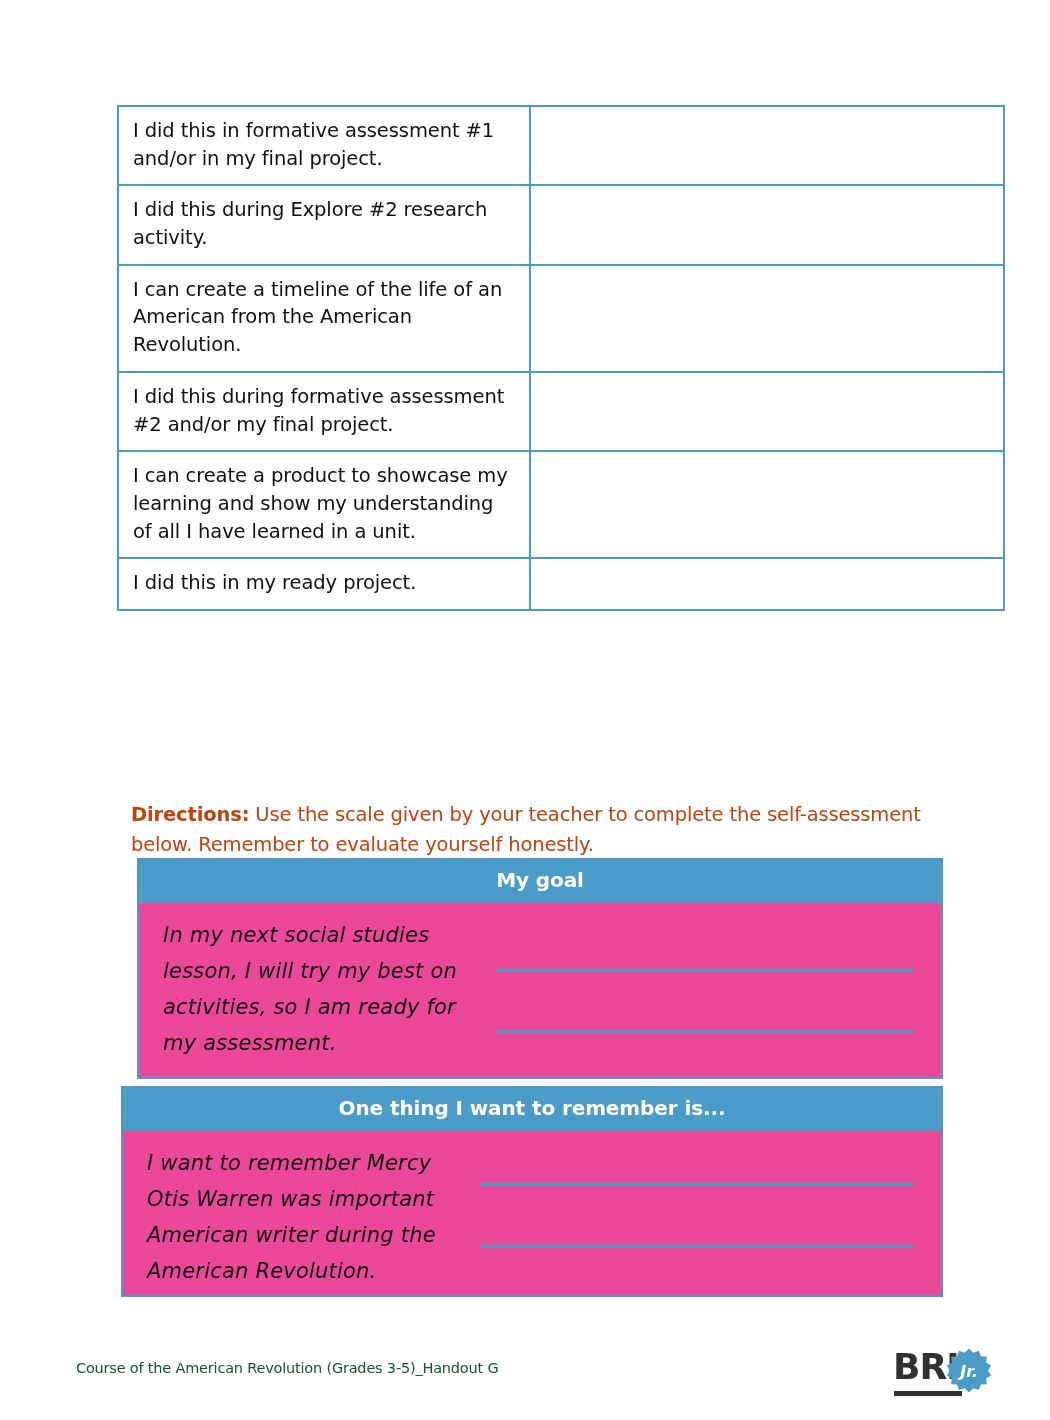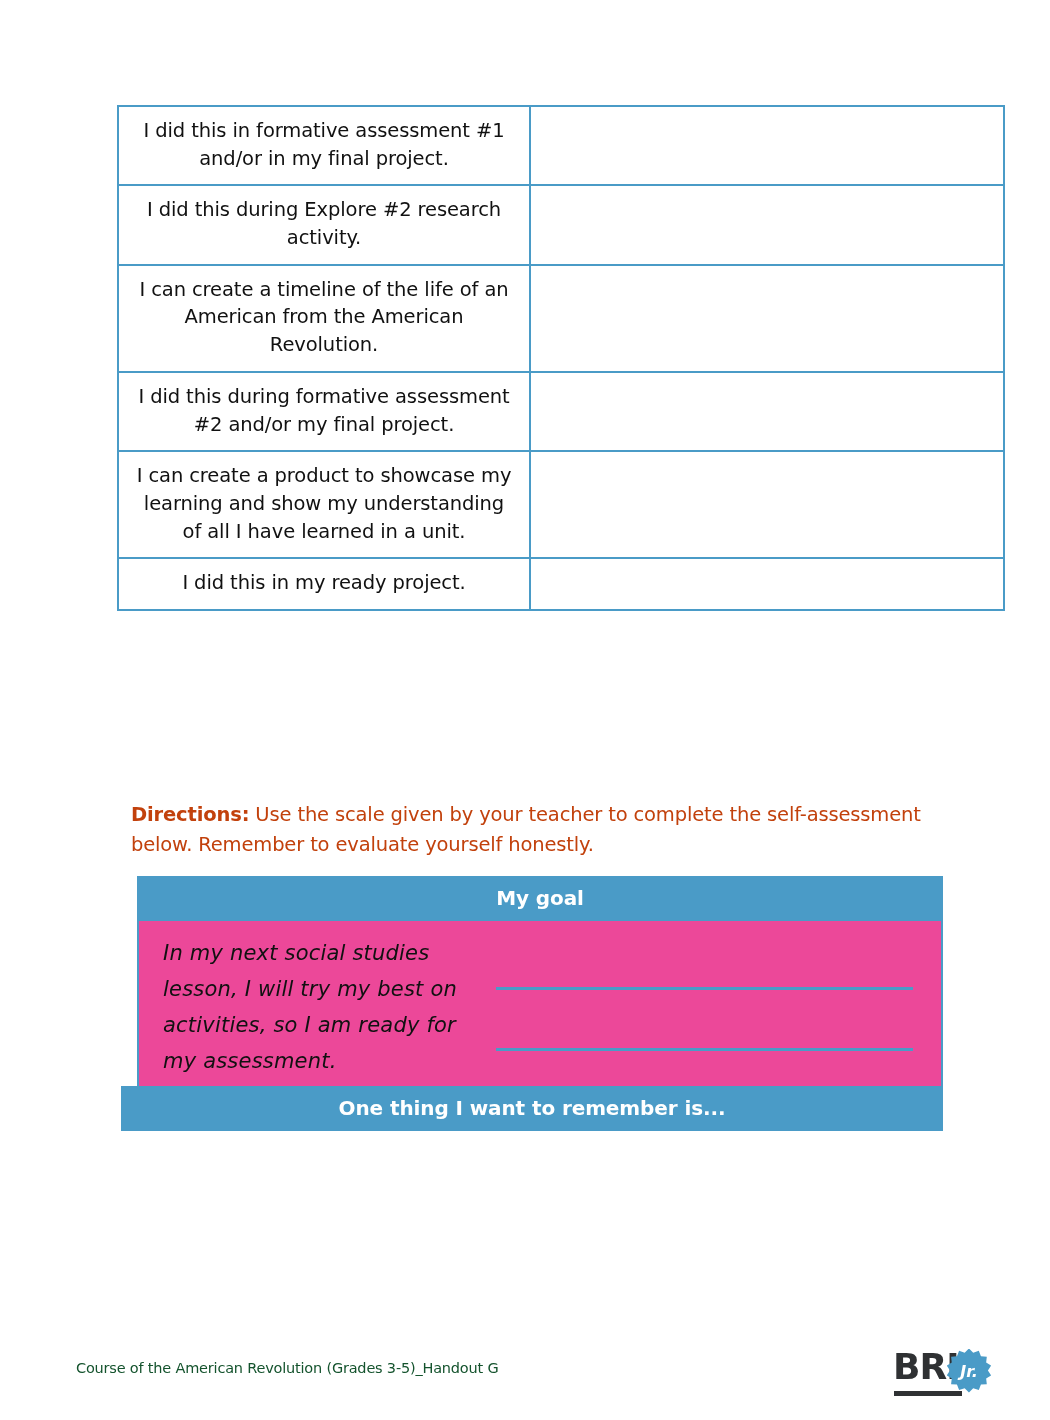--- a/index.html
+++ b/index.html
@@ -33,21 +33,20 @@
   }
   .criteria-table td {
     border: 2px solid #4a9bc7;
     vertical-align: top;
     padding: 10px 14px 12px 14px;
     font-size: 19.5px;
     line-height: 1.42;
     color: #111111;
     font-family: "DejaVu Sans", sans-serif;
     letter-spacing: -0.1px;
-    text-align: center;
   }
   .criteria-table td.statement { width: 382px; }
   .criteria-table td.response  { width: 444px; }
 
   
   .directions {
     position: absolute;
     left: 131px;
     top: 780px;
     width: 812px;
@@ -101,21 +100,21 @@
     bottom: 0;
   }
   .write-line {
     position: absolute;
     left: 0;
     right: 0;
     height: 3px;
     background: #4a9bc7;
   }
 
-  #panel-goal { top: 876px; padding-left: 16px; }
+  #panel-goal { top: 858px; padding-left: 16px; }
   #panel-goal .panel-body { height: 176px; }
   #panel-goal .write-line.l1 { top: 66px; }
   #panel-goal .write-line.l2 { top: 127px; }
 
   #panel-remember { top: 1086px; }
   #panel-remember .panel-body { height: 166px; }
   #panel-remember .write-line.l1 { top: 52px; }
   #panel-remember .write-line.l2 { top: 114px; }
 
   
@@ -220,20 +219,27 @@
       <div class="handwriting">In my next social studies lesson, I will try my best on activities, so I am ready for my assessment.</div>
       <div class="write-lines">
         <div class="write-line l1"></div>
         <div class="write-line l2"></div>
       </div>
     </div>
   </div>
 
   <div class="panel" id="panel-remember">
     <div class="panel-header">One thing I want to remember is...</div>
+    <div class="panel-body">
+      <div class="handwriting">I want to remember Mercy Otis Warren was important American writer during the American Revolution.</div>
+      <div class="write-lines">
+        <div class="write-line l1"></div>
+        <div class="write-line l2"></div>
+      </div>
+    </div>
   </div>
 
   <div class="footer-text">Course of the American Revolution (Grades 3-5)_Handout G</div>
 
   <div class="logo">
     <div class="logo-bri">BRI</div>
     <div class="logo-underline"></div>
     <div class="logo-badge">
       <svg width="44" height="44" viewBox="0 0 44 44" aria-hidden="true">
         <polygon fill="#4a9bc7" points="22,0 26.6,4.6 32.6,2.6 34.9,8.5 41.2,8.9 40.5,15.2 45.9,18.4 42.4,23.7 45.9,29 40.5,32.2 41.2,38.5 34.9,38.9 32.6,44.8 26.6,42.8 22,47.4 17.4,42.8 11.4,44.8 9.1,38.9 2.8,38.5 3.5,32.2 -1.9,29 1.6,23.7 -1.9,18.4 3.5,15.2 2.8,8.9 9.1,8.5 11.4,2.6 17.4,4.6" transform="scale(0.93) translate(1.6,-0.6)"></polygon>

